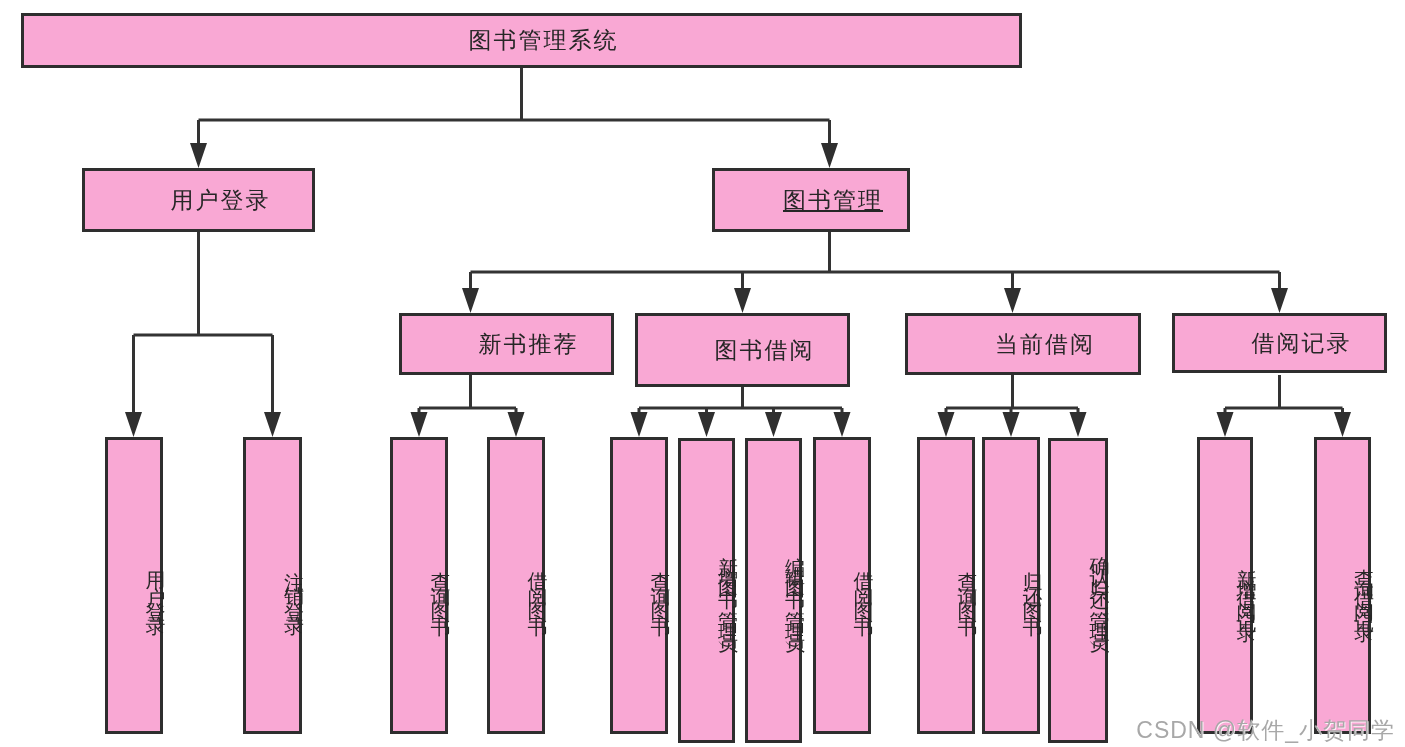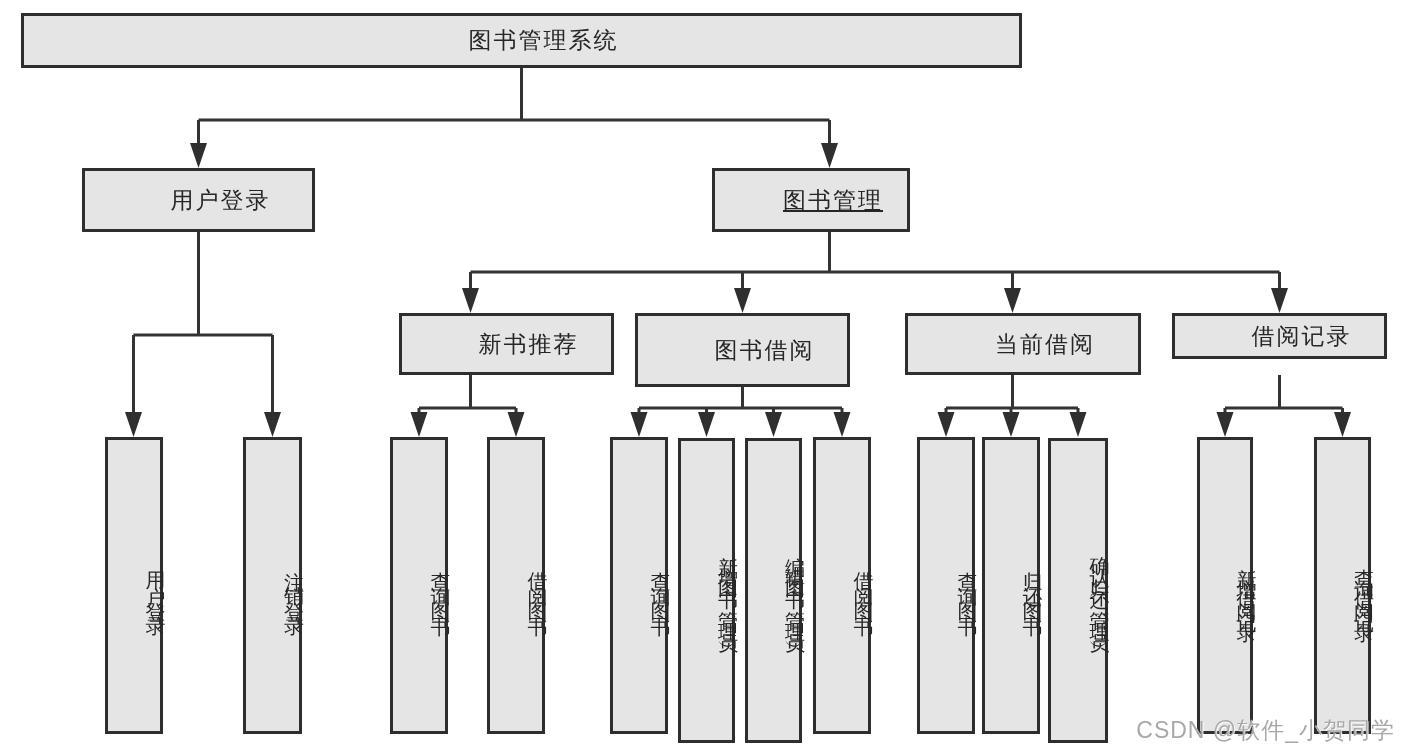--- a/index.html
+++ b/index.html
@@ -1,19 +1,19 @@
 <!DOCTYPE html>
 <html><head>
 <meta charset="utf-8">
 <style>
   html,body{margin:0;padding:0;background:#fff;}
   body{position:relative;width:1405px;height:747px;overflow:hidden;
        font-family:"Liberation Sans","DejaVu Sans",sans-serif;color:#262626;}
   #edges{position:absolute;left:0;top:0;width:1405px;height:747px;z-index:1;}
-  .box{position:absolute;box-sizing:border-box;background:#e5e5e5;border:3px solid #2e2e2e;
+  .box{position:absolute;box-sizing:border-box;background:#f9a8d4;border:3px solid #2e2e2e;
        display:flex;align-items:center;justify-content:center;z-index:2;padding-left:44px;}
   .h-label{font-size:23px;letter-spacing:2px;white-space:nowrap;}
   .leaf .v-label{writing-mode:vertical-rl;text-orientation:mixed;
        font-size:20px;letter-spacing:15px;line-height:1;white-space:nowrap;}
   .leaf .v-label.sp-sm{letter-spacing:11px;}
   #watermark{position:absolute;right:10px;bottom:1px;z-index:3;
        font-size:23px;color:#a8a8a8;letter-spacing:1px;
        text-shadow:1px 1px 0 rgba(255,255,255,.85);}
 </style>
 </head>
@@ -63,21 +63,21 @@
 
 <div class="box" style="left:363px;top:313px;width:215px;height:62px;margin-left:36px;">
   <span class="h-label">新书推荐</span>
 </div>
 <div class="box" style="left:635px;top:313px;width:215px;height:74px;">
   <span class="h-label">图书借阅</span>
 </div>
 <div class="box" style="left:905px;top:313px;width:236px;height:62px;">
   <span class="h-label">当前借阅</span>
 </div>
-<div class="box" style="left:1172px;top:313px;width:215px;height:46px;">
+<div class="box" style="left:1172px;top:313px;width:215px;height:60px;">
   <span class="h-label">借阅记录</span>
 </div>
 
 <div class="box leaf" style="left:105px;top:437px;width:58px;height:297px;">
   <span class="v-label">用户登录</span>
 </div>
 <div class="box leaf" style="left:243px;top:437px;width:59px;height:297px;">
   <span class="v-label">注销登录</span>
 </div>
 <div class="box leaf" style="left:390px;top:437px;width:58px;height:297px;">

